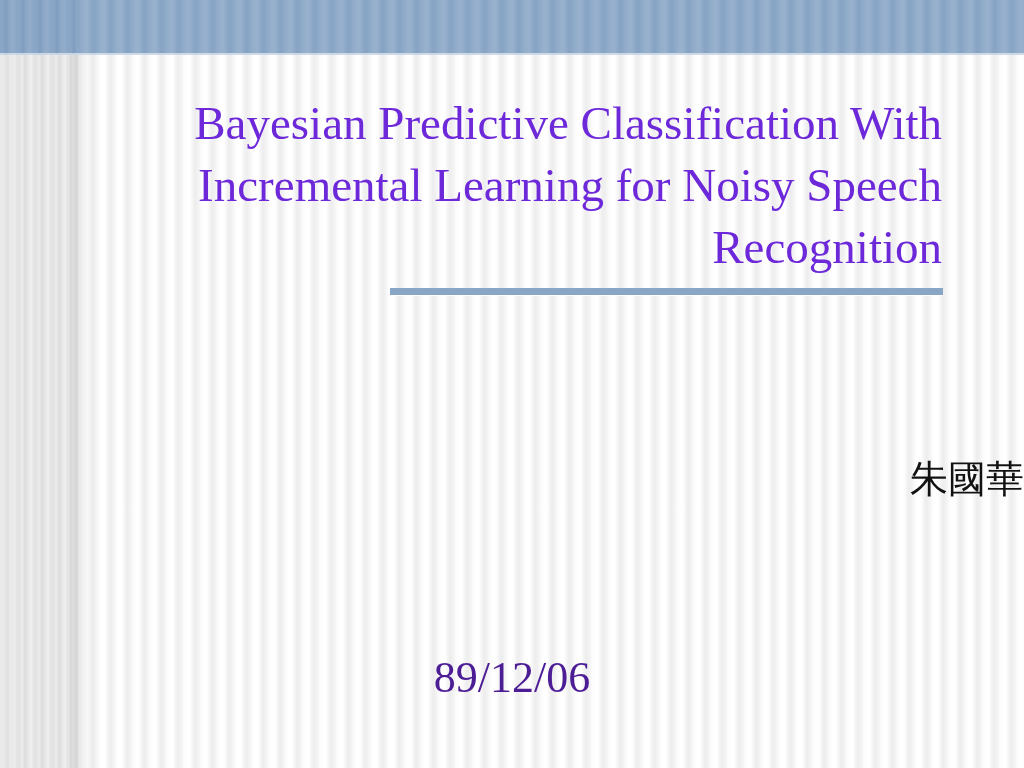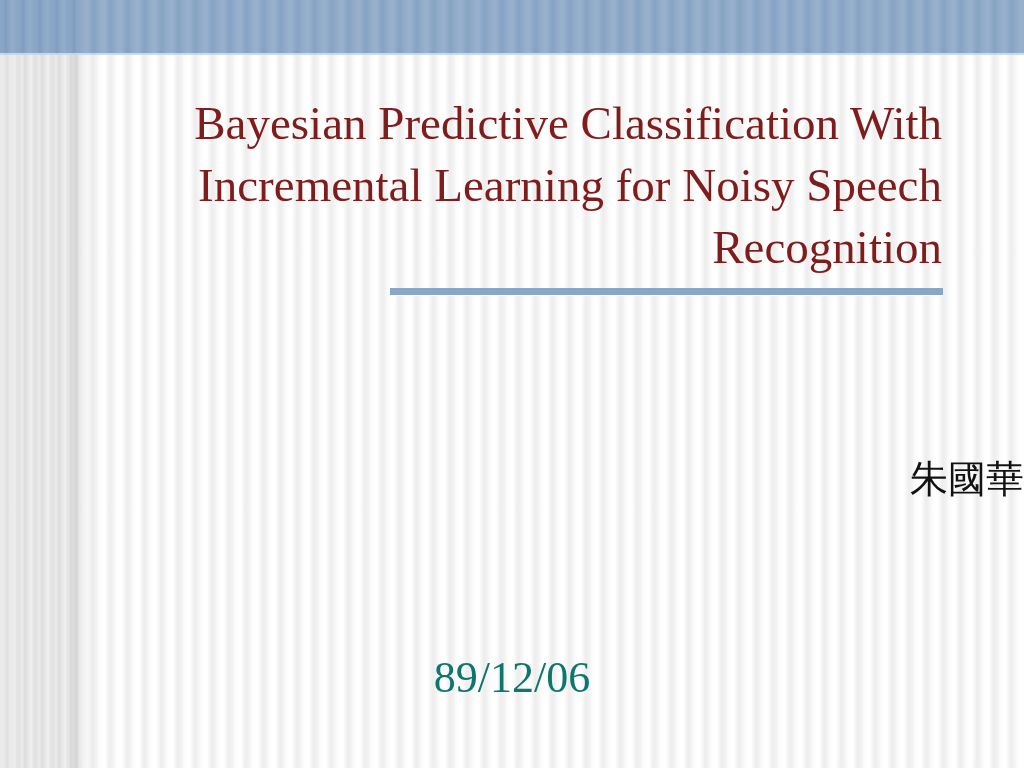--- a/index.html
+++ b/index.html
@@ -124,21 +124,21 @@
     left: 118px;
     top: 92px;
     width: 824px;
     text-align: right;
   }
   .title-text {
     margin: 0;
     font-size: 47px;
     line-height: 62px;
     font-weight: normal;
-    color: #7f1d1d;
+    color: #6d28d9;
     letter-spacing: 0px;
     white-space: pre-line;
   }
   .title-rule {
     position: absolute;
     left: 390px;
     top: 288px;
     width: 553px;
     height: 7px;
     background: #8aa6c6;
@@ -159,21 +159,21 @@
   }
   .date-line {
     position: absolute;
     left: 0;
     top: 652px;
     width: 1024px;
     text-align: center;
     font-family: "Liberation Serif", "DejaVu Serif", serif;
     font-size: 44px;
     line-height: 52px;
-    color: #0f766e;
+    color: #4c1d95;
   }
 </style>
 </head>
 <body>
 
 <div class="slide">
 
   <div class="bg-base"></div>
   <div class="bg-stripes-light"></div>
   <div class="bg-band-left"></div>

